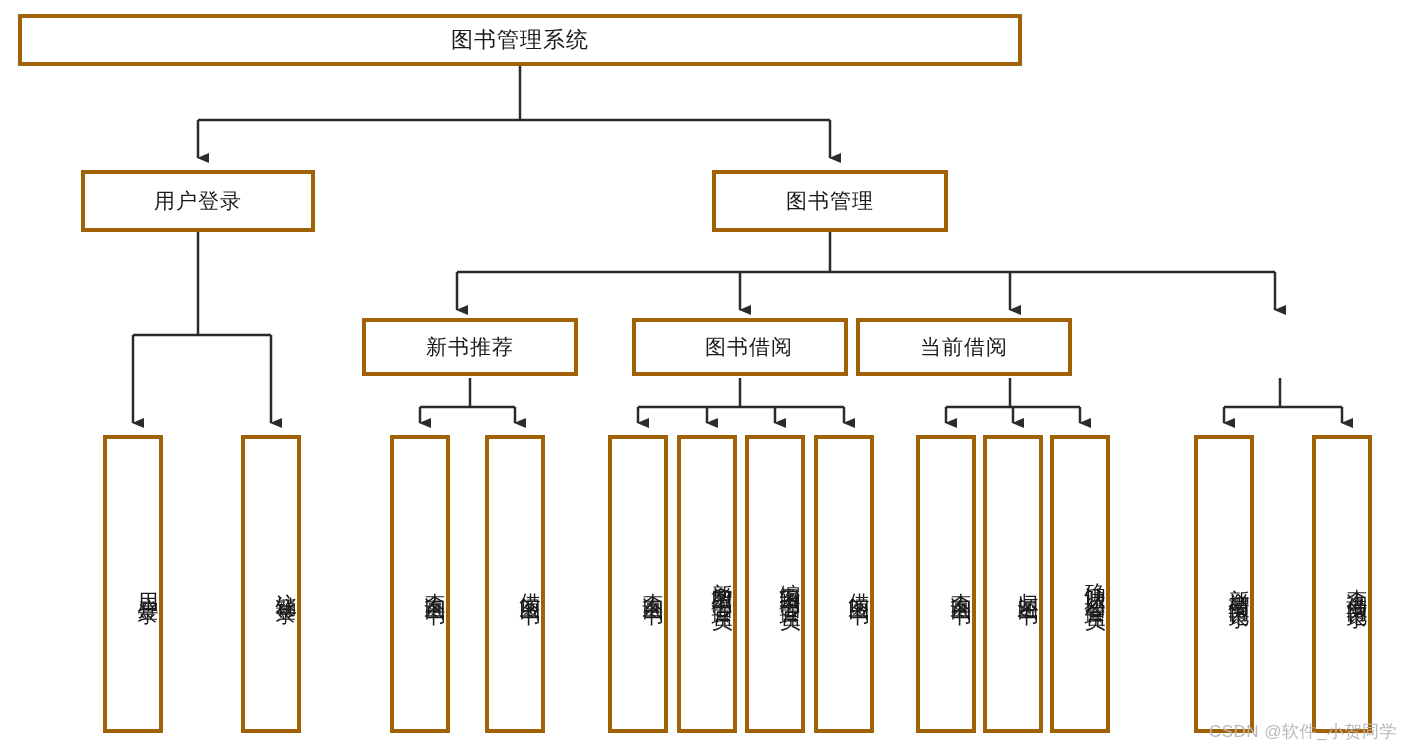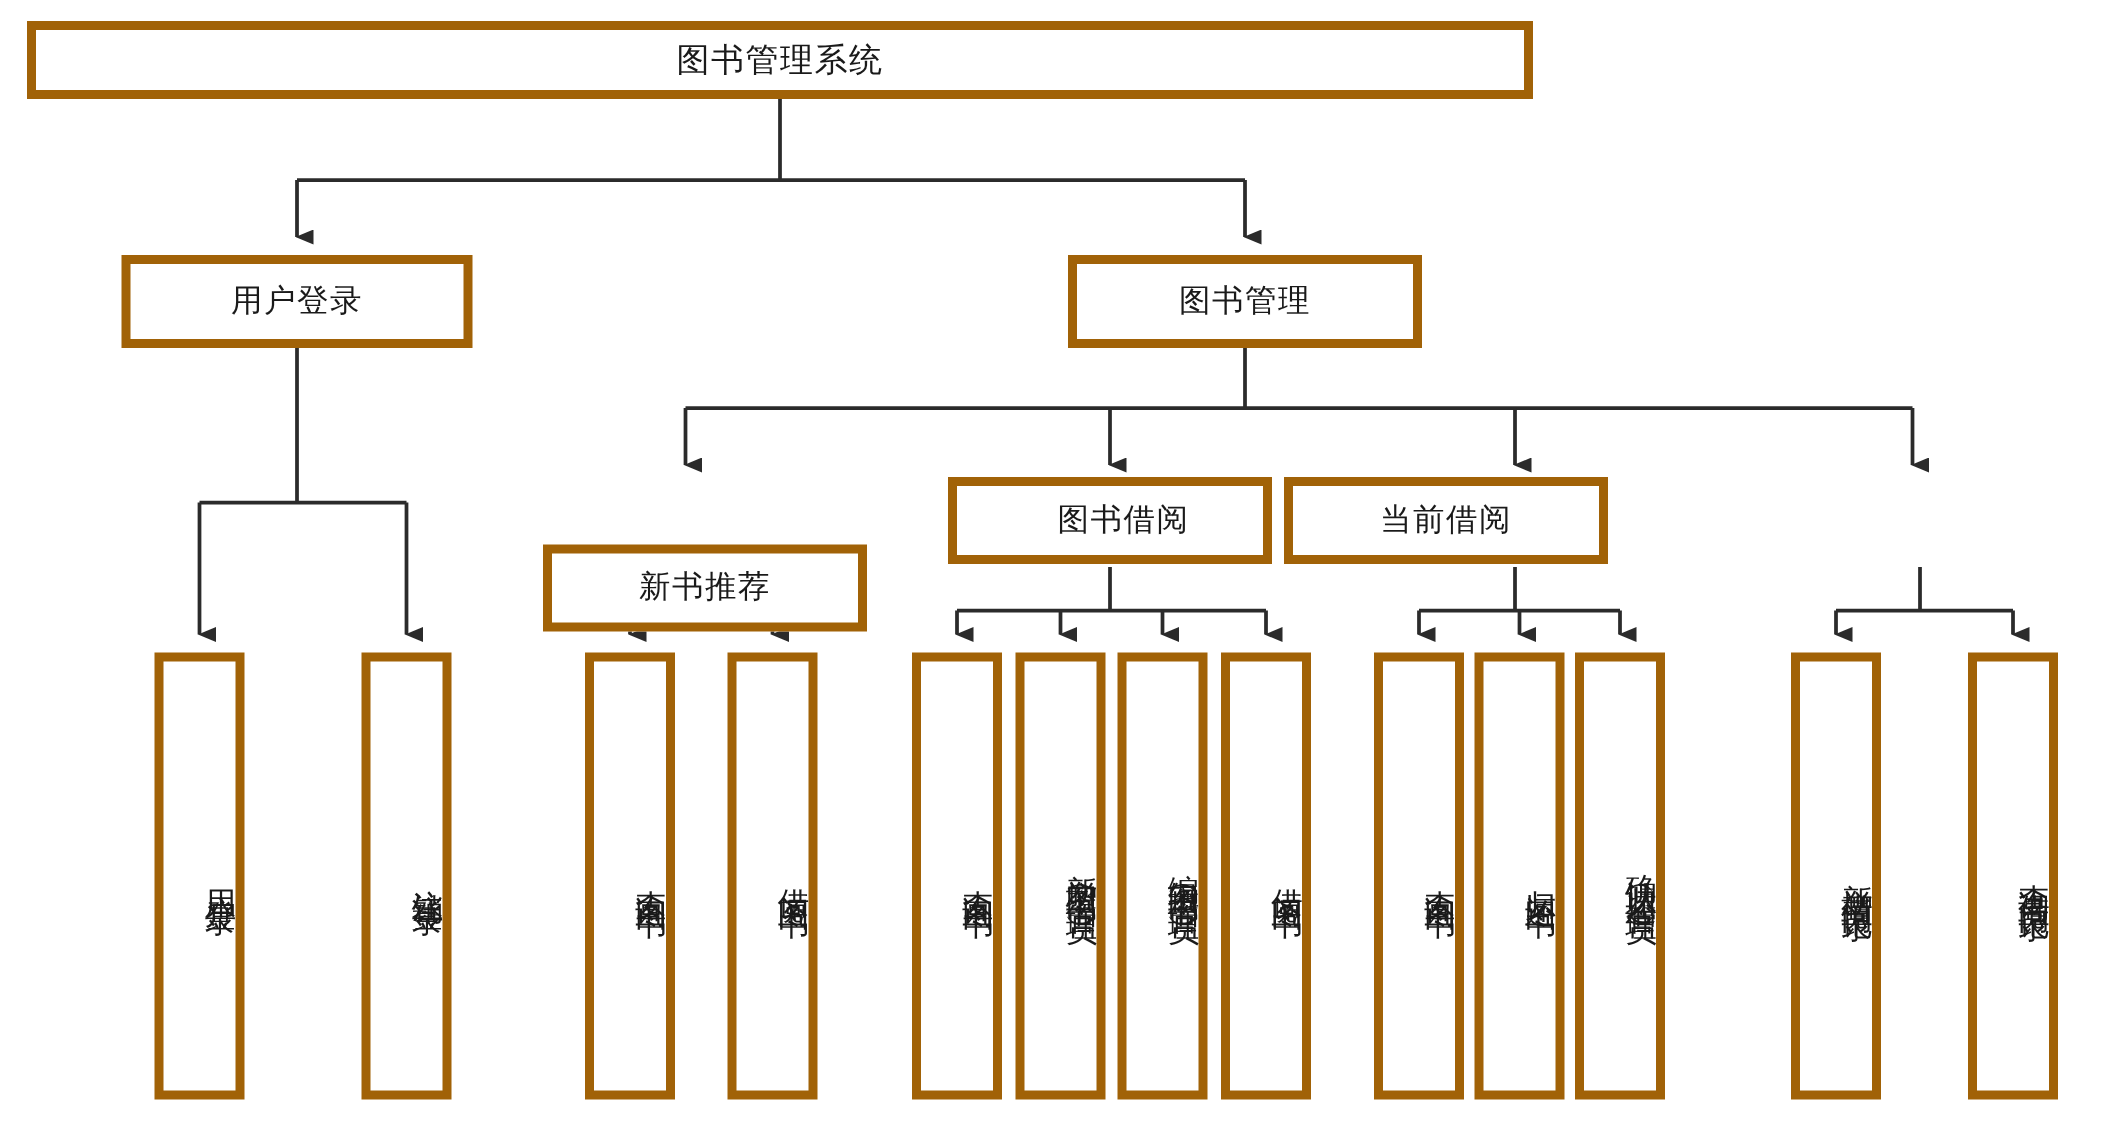--- a/index.html
+++ b/index.html
@@ -12,21 +12,21 @@
   }
   #canvas {
     position: relative;
     width: 1405px;
     height: 747px;
     background: #ffffff;
     overflow: hidden;
   }
   .node {
     position: absolute;
-    border: 6px solid #a16207;
+    border: 4px solid #a16207;
     background: #ffffff;
     display: flex;
     align-items: center;
     justify-content: center;
     color: #1a1a1a;
   }
   .node.horiz {
     font-size: 21px;
     letter-spacing: 1px;
     line-height: 1.1;
@@ -119,21 +119,21 @@
       <path d="M1224,407 L1224,423" marker-end="url(#arw)"></path>
       <path d="M1342,407 L1342,423" marker-end="url(#arw)"></path>
     </g>
   </svg>
 
   <div class="node horiz root" style="left:18px; top:14px; width:1004px; height:52px;">图书管理系统</div>
 
   <div class="node horiz" style="left:81px; top:170px; width:234px; height:62px;">用户登录</div>
   <div class="node horiz" style="left:712px; top:170px; width:236px; height:62px;">图书管理</div>
 
-  <div class="node horiz" style="left:362px; top:318px; width:216px; height:58px;margin-top:45px;">新书推荐</div>
+  <div class="node horiz" style="left:362px; top:318px; width:216px; height:58px;">新书推荐</div>
   <div class="node horiz" style="left:632px; top:318px; width:216px; height:58px;padding-left:18px;">图书借阅</div>
   <div class="node horiz" style="left:856px; top:318px; width:216px; height:58px;">当前借阅</div>
 
   <div class="node vert" style="left:103px; top:435px; width:60px; height:298px;">
     <span>用户登录</span>
   </div>
   <div class="node vert" style="left:241px; top:435px; width:60px; height:298px;">
     <span>注销登录</span>
   </div>
 
@@ -167,14 +167,15 @@
     <span>确认归还（管理员）</span>
   </div>
 
   <div class="node vert" style="left:1194px; top:435px; width:60px; height:298px;">
     <span>新增借阅记录</span>
   </div>
   <div class="node vert" style="left:1312px; top:435px; width:60px; height:298px;">
     <span>查询借阅记录</span>
   </div>
 
+  <div class="watermark">CSDN @软件_小贺同学</div>
 
 </div>
 
 </body></html>

